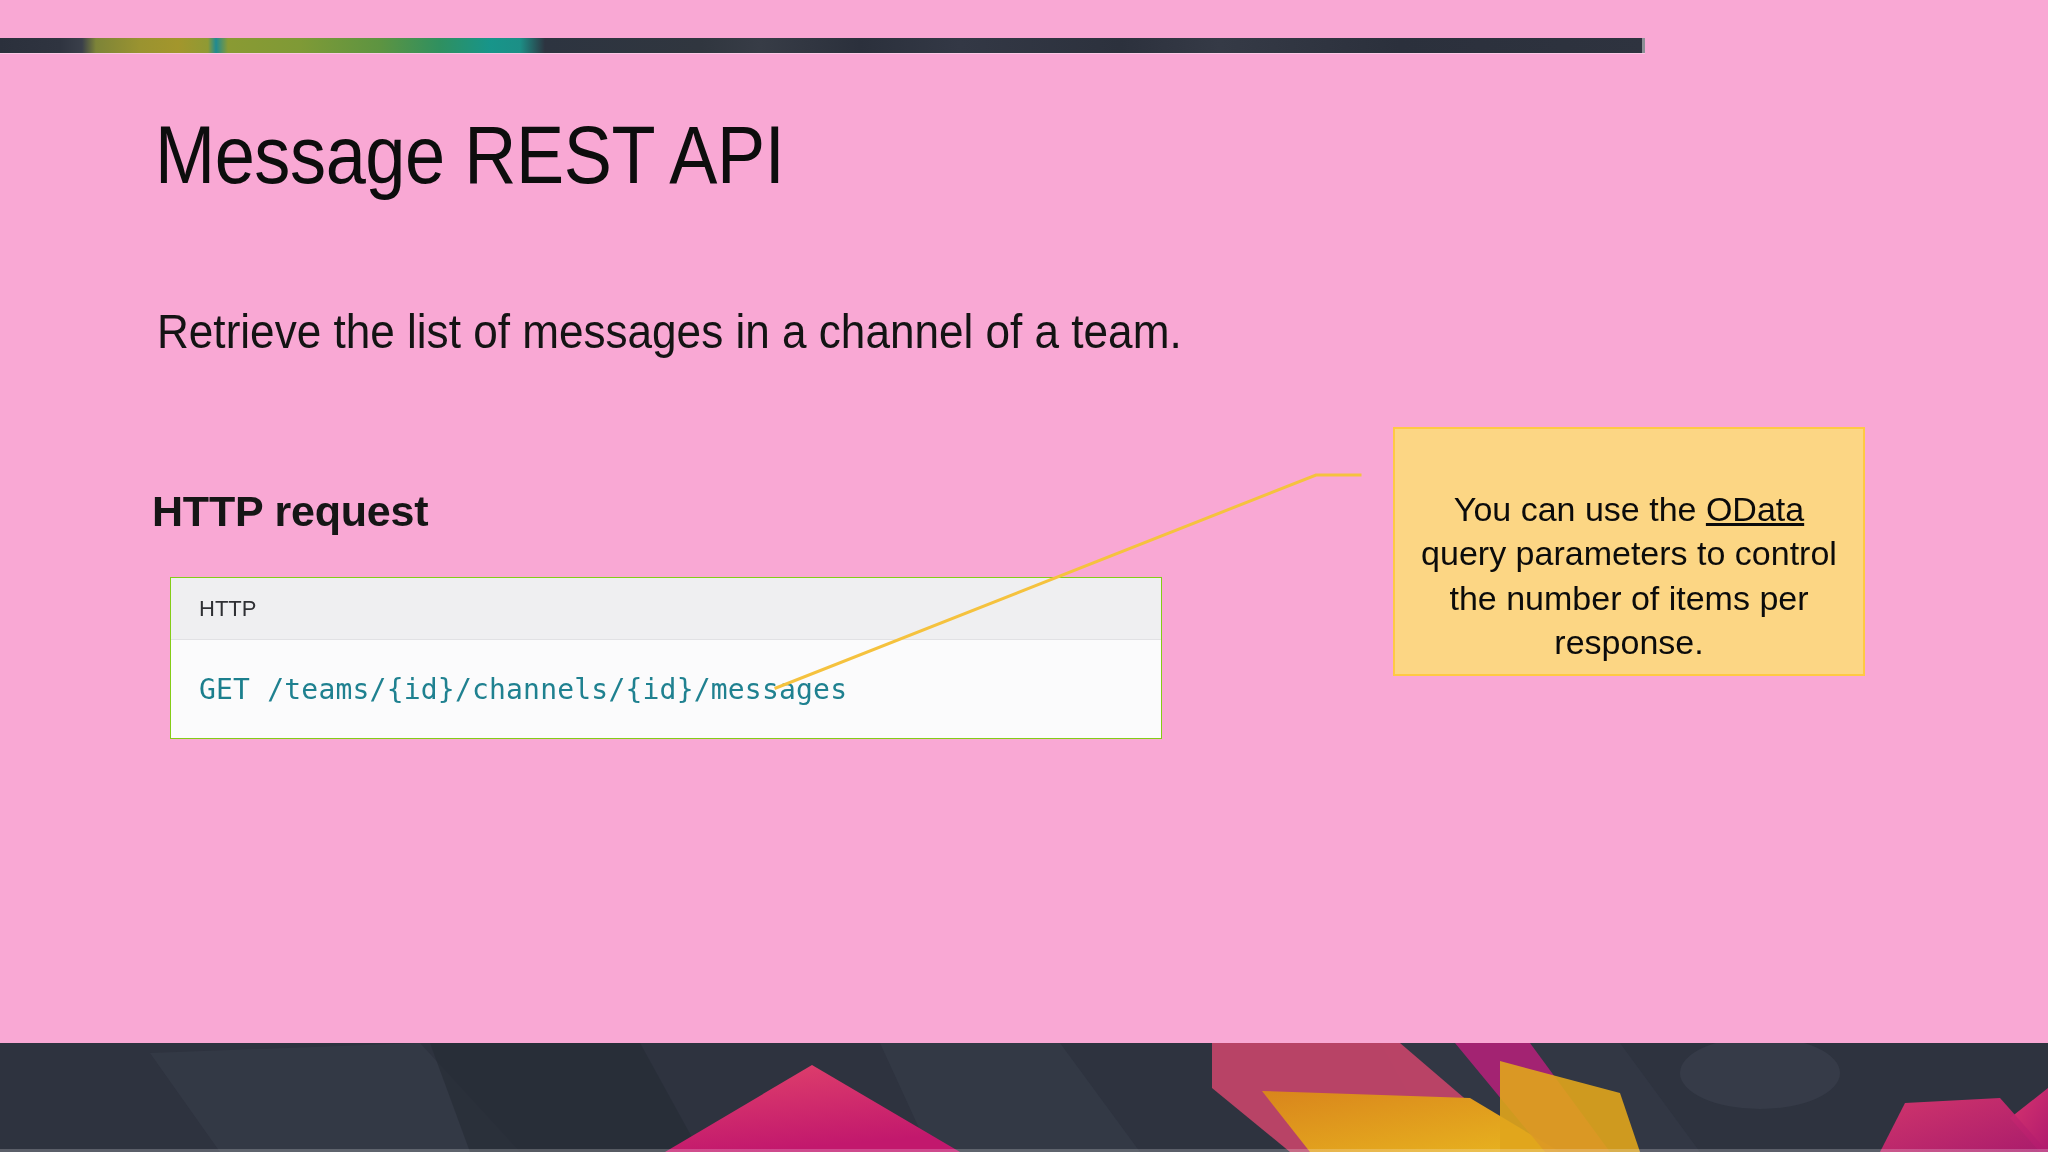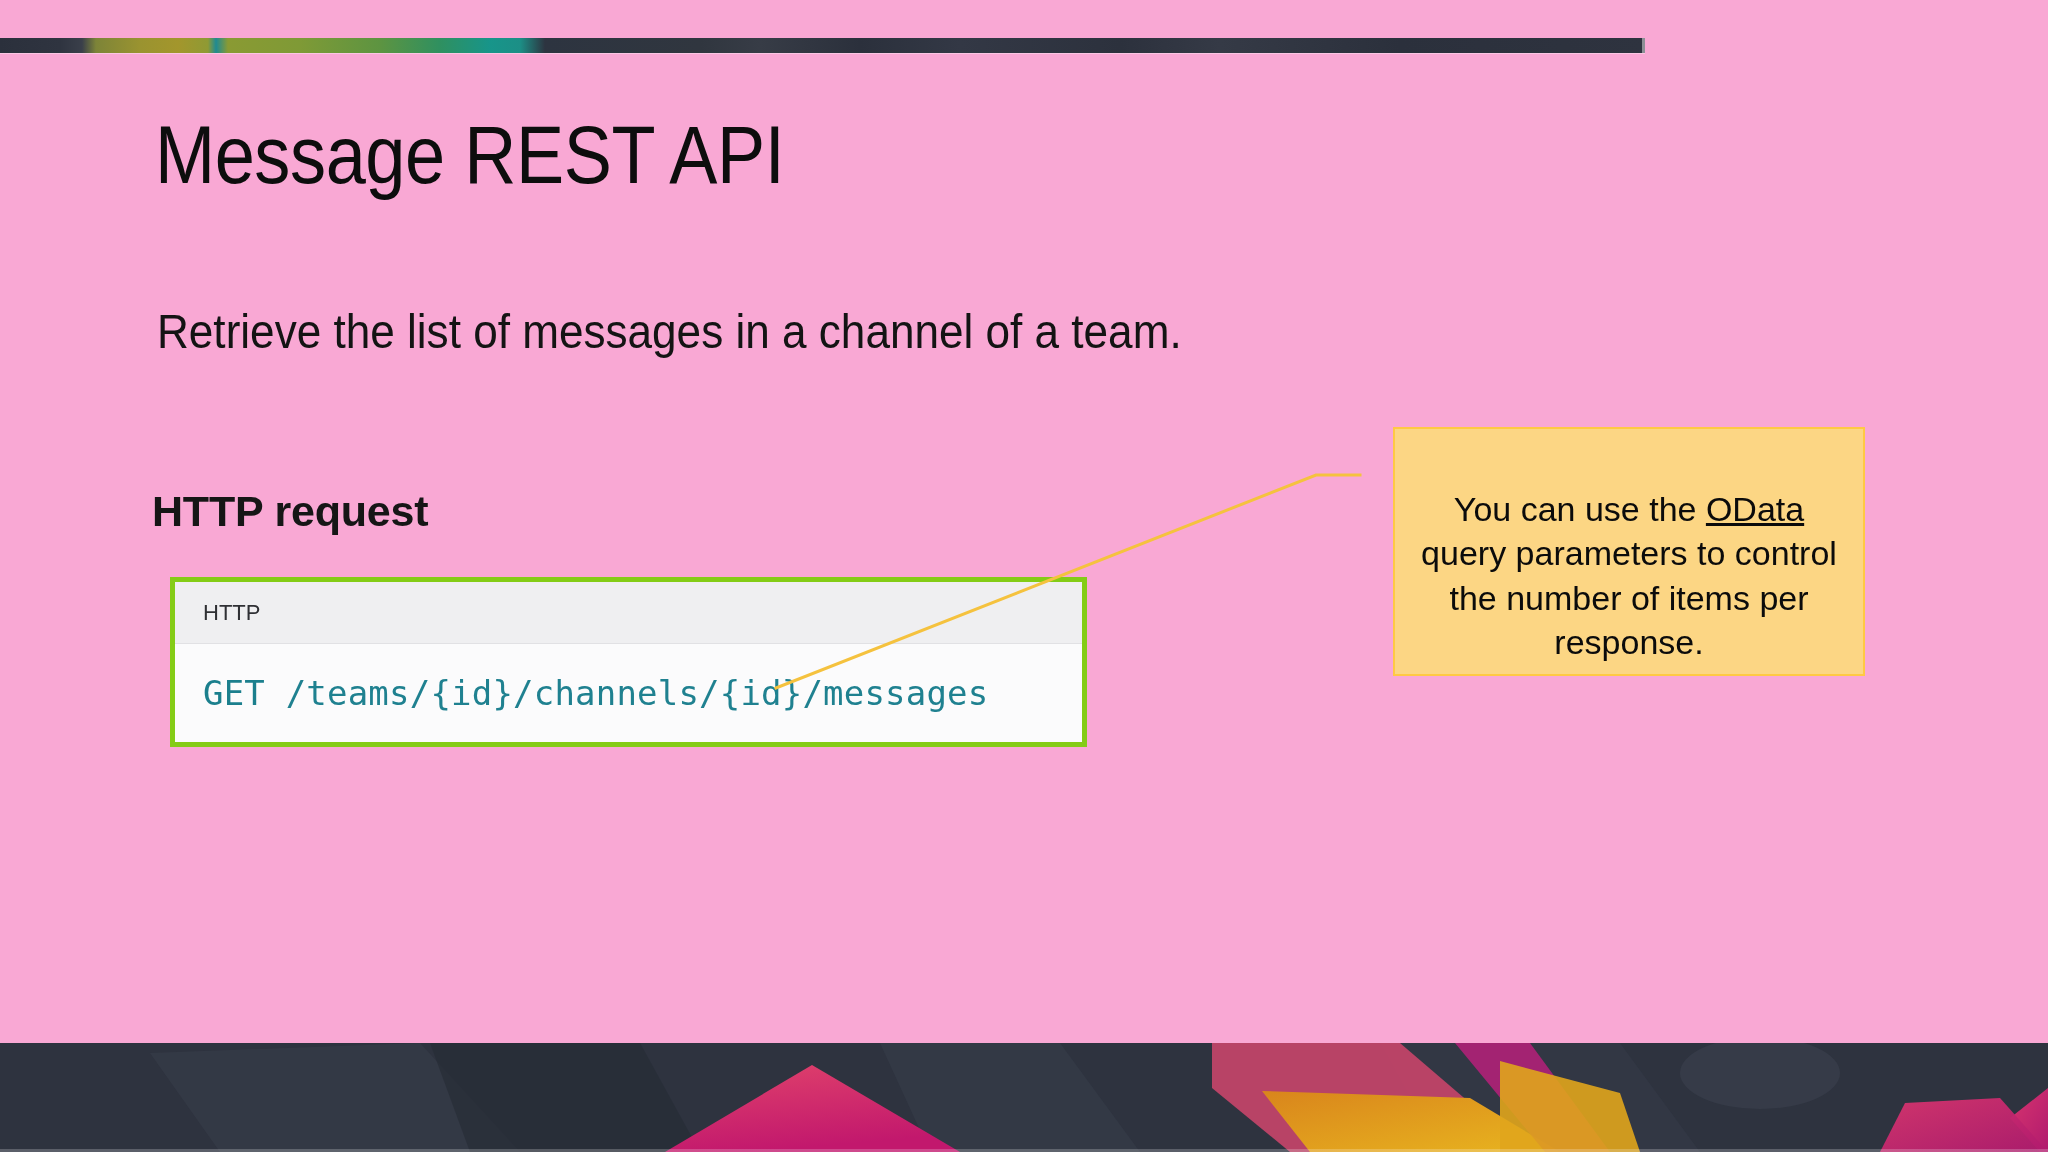--- a/index.html
+++ b/index.html
@@ -102,23 +102,23 @@
     font-weight: 700;
     color: #161616;
     letter-spacing: -0.2px;
     white-space: nowrap;
   }
 
   .code-block {
     position: absolute;
     left: 170px;
     top: 577px;
-    width: 917px;
+    width: 992px;
     background: #fbfbfc;
-    border: 5px solid #84cc16;
+    border: 1px solid #84cc16;
     box-sizing: border-box;
   }
   .code-header {
     height: 62px;
     background: #efeff1;
     border-bottom: 1px solid #e1e1e4;
     display: flex;
     align-items: center;
     padding-left: 28px;
     box-sizing: border-box;
@@ -131,21 +131,21 @@
   .code-body {
     height: 98px;
     display: flex;
     align-items: center;
     padding-left: 28px;
     box-sizing: border-box;
     background: #fbfbfc;
   }
   .code-line {
     font-family: "DejaVu Sans Mono", monospace;
-    font-size: 34px;
+    font-size: 28px;
     color: #1d7e8c;
     letter-spacing: 0.2px;
     white-space: nowrap;
   }
   .code-verb { color: #1b7f8d; }
   .code-path { color: #1f8190; }
 
   
   .connector {
     position: absolute;

